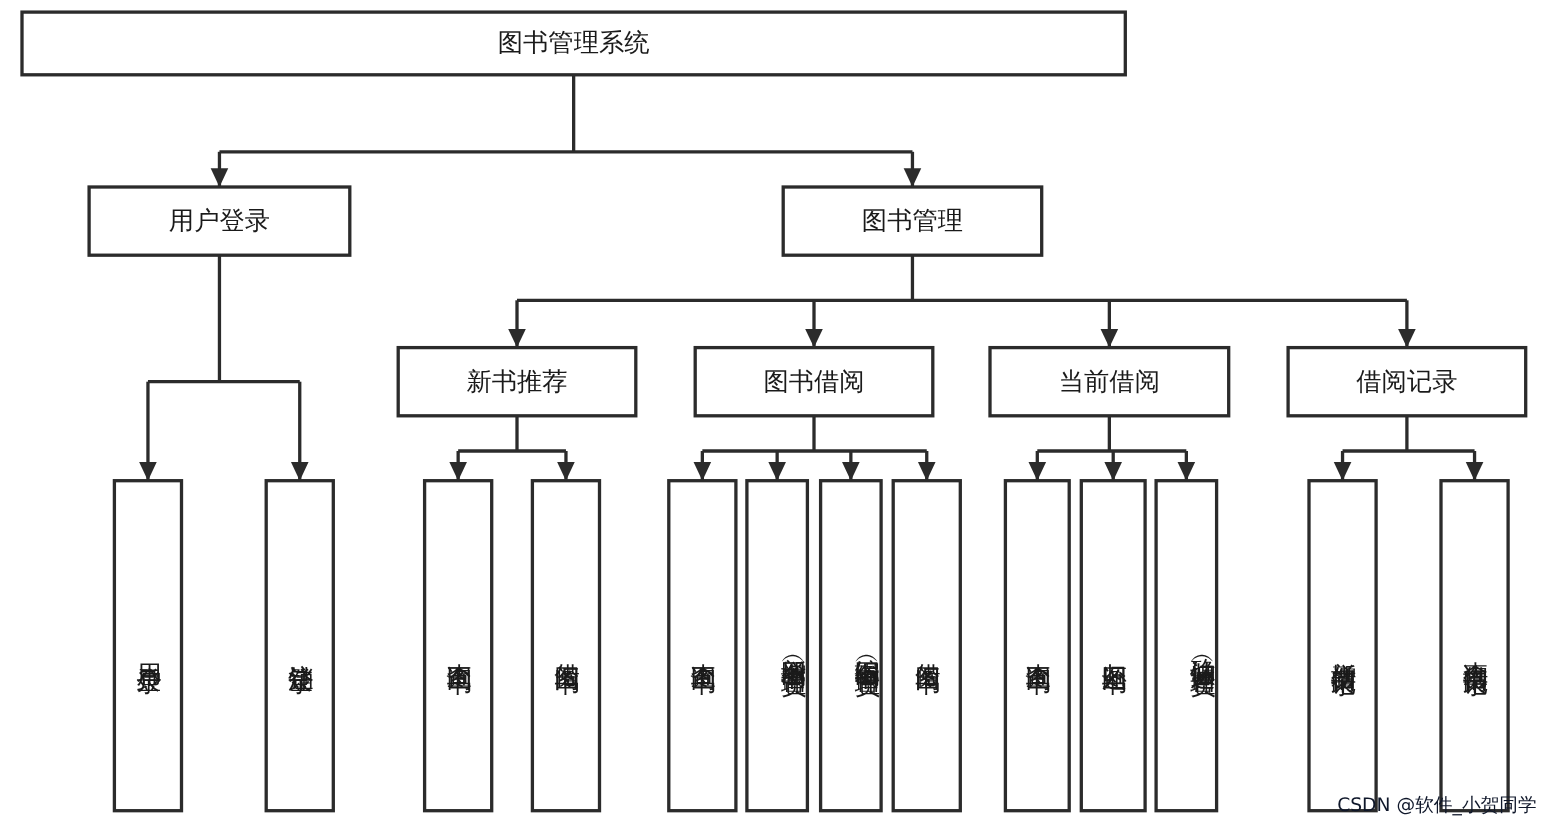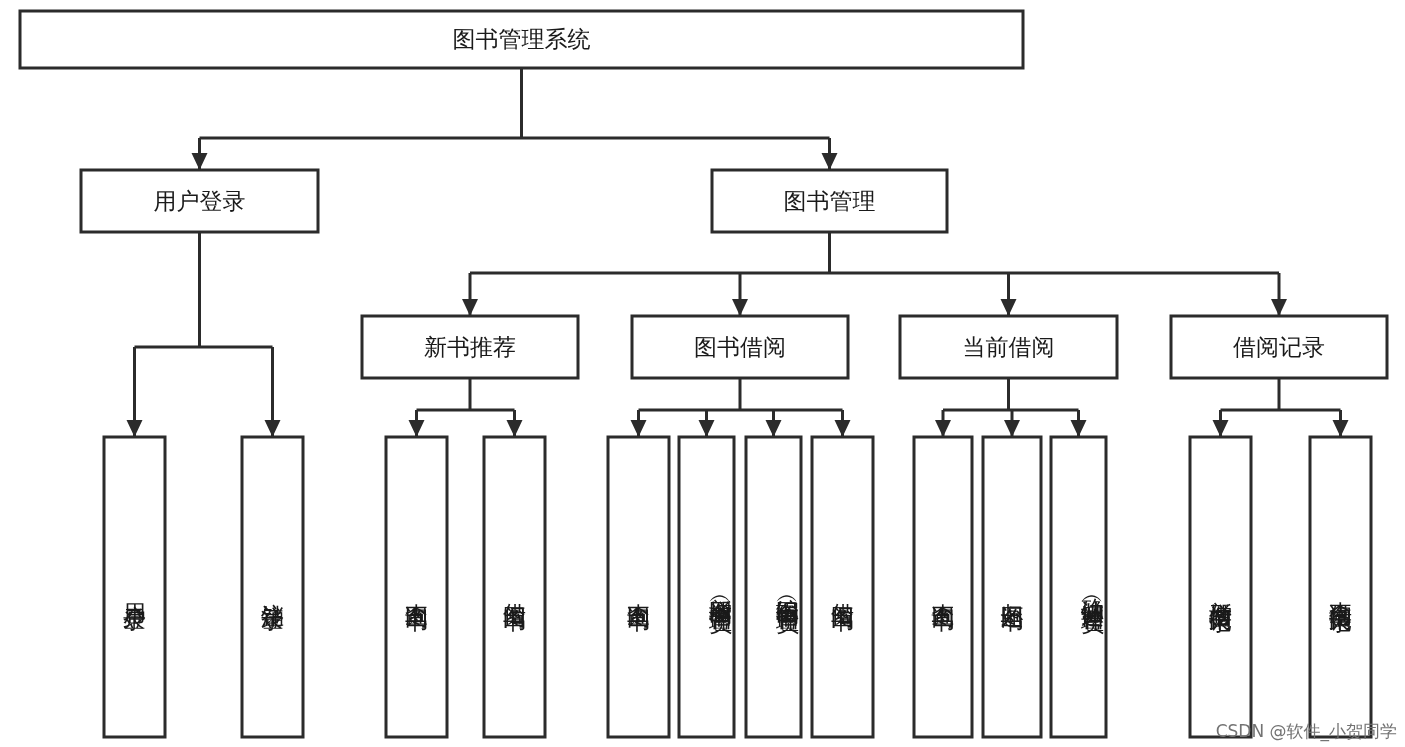--- a/index.html
+++ b/index.html
@@ -65,21 +65,21 @@
     align-items: flex-start;
     justify-content: center;
     pointer-events: none;
   }
   .watermark {
     position: absolute;
     right: 8px;
     bottom: 4px;
     font-family: "DejaVu Sans", "Liberation Sans", sans-serif;
     font-size: 17px;
-    color: #737373;
+    color: #0f172a;
     white-space: nowrap;
   }
 </style>
 </head>
 <body>
 
 <div id="diagram-root">
   <svg class="diagram-canvas" viewBox="0 0 1405 747" xmlns="http://www.w3.org/2000/svg">
     <defs></defs>
     <g id="connectors-layer">

